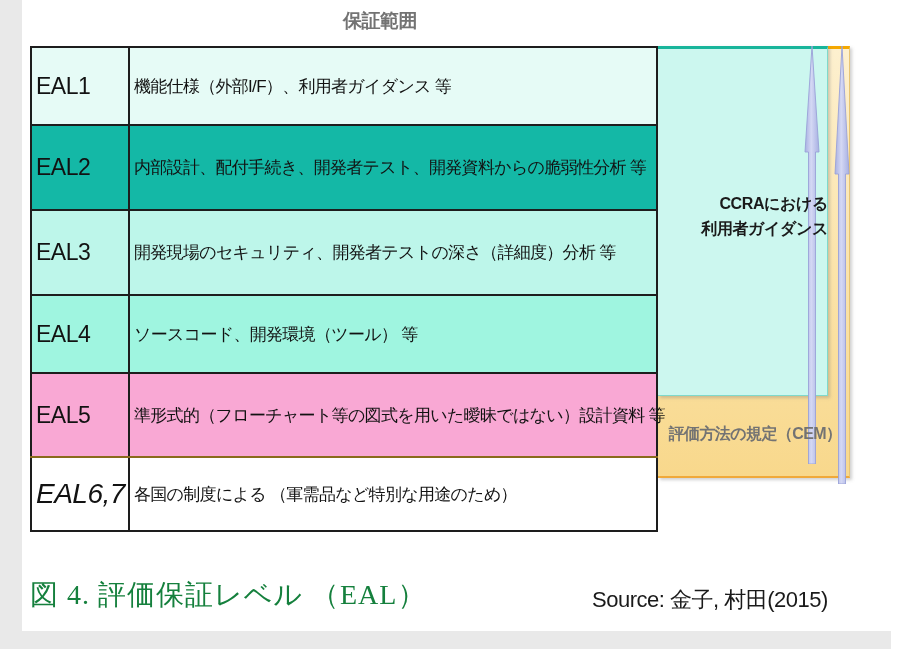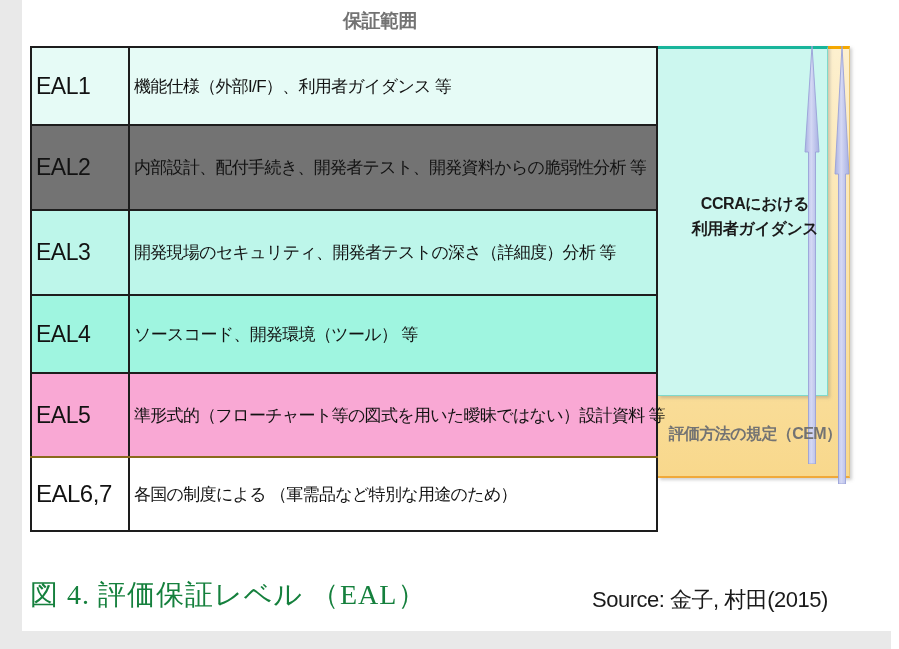--- a/index.html
+++ b/index.html
@@ -65,27 +65,26 @@
     border-top: 3px solid #18b59b;
     border-right: 1.5px solid #7fd9cb;
     border-bottom: 1.5px solid #7fd9cb;
     box-shadow: 2px 2px 3px rgba(120,120,120,0.35);
   }
   .ccra-text {
     position: absolute;
     left: 658px;
     top: 192px;
     width: 170px;
-    text-align: center;
+    text-align: right;
     font-size: 16px;
     font-weight: 600;
     color: #1a1a1a;
     line-height: 1.55;
     letter-spacing: -0.4px;
-    padding-left: 12px;
   }
   .cem-box {
     left: 658px;
     top: 46px;
     width: 192px;
     height: 432px;
     background: linear-gradient(to bottom, #fdf0cf 0%, #fbe3a8 55%, #f8d88c 100%);
     border-top: 3px solid #f5a800;
     border-right: 1.5px solid #e7c478;
     border-bottom: 2px solid #f0a93a;
@@ -129,24 +128,24 @@
     width: 88px;
     font-size: 23px;
     letter-spacing: -0.5px;
     white-space: nowrap;
   }
   .col-desc {
     font-size: 17px;
     letter-spacing: -0.7px;
     white-space: nowrap;
   }
-  .col-level-small { font-size: 24px; }
+  .col-level-small { font-size: 28px; font-style: italic; }
 
   tr.r1 td { background: #e6fbf6; height: 76px; }
-  tr.r2 td { background: #737373; height: 83px; }
+  tr.r2 td { background: #14b8a6; height: 83px; }
   tr.r3 td { background: #bdf6ea; height: 83px; }
   tr.r4 td { background: #9ff5e0; height: 76px; }
   tr.r5 td { background: #f9a8d4; height: 82px; border-bottom-color:#8a6a1c; }
   tr.r6 td { background: #ffffff; height: 72px; }
 
   
   .fig-caption {
     position: absolute;
     left: 30px;
     top: 576px;

